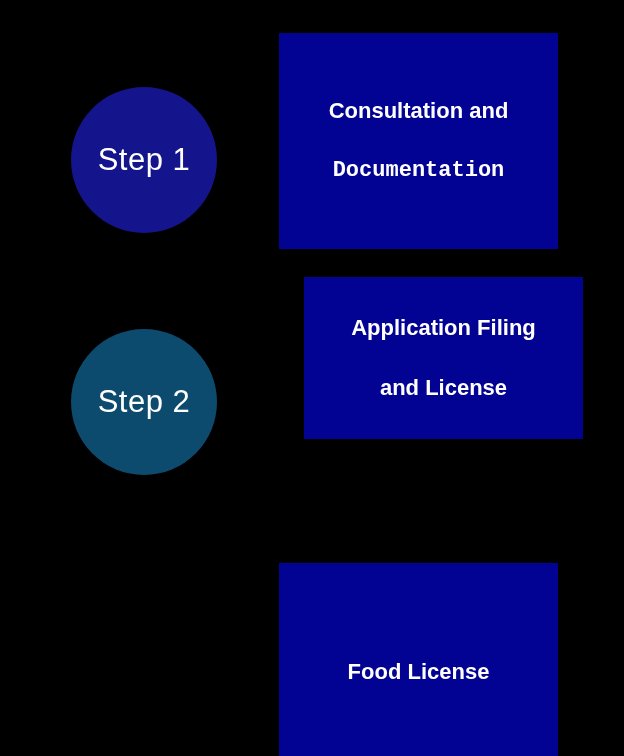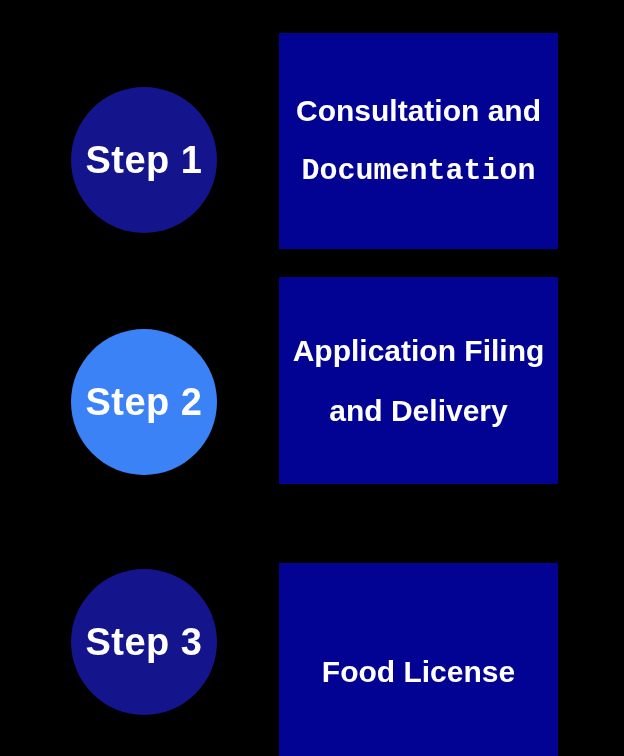--- a/index.html
+++ b/index.html
@@ -24,65 +24,62 @@
     height: 146px;
     border-radius: 50%;
     display: flex;
     align-items: center;
     justify-content: center;
   }
   .badge-1 { top: 87px; }
   .badge-2 { top: 329px; }
   .badge-3 { top: 569px; }
   .badge-label {
-    font-size: 38px;
-    font-weight: 700;
+    font-size: 31px;
+    font-weight: 400;
     letter-spacing: 0.5px;
   }
   .card {
     position: absolute;
     left: 279px;
     width: 279px;
     display: flex;
     flex-direction: column;
     align-items: center;
     justify-content: center;
     text-align: center;
   }
   .card-1 { top: 33px;  height: 216px; }
-  .card-2 { top: 277px; height: 207px; }
+  .card-2 { top: 277px; height: 162px; margin-left: 25px; }
   .card-3 { top: 523px; height: 218px; margin-top: 40px; }
   .card-line {
-    font-size: 30px;
+    font-size: 22px;
     font-weight: 700;
     line-height: 60px;
     white-space: nowrap;
   }
 </style>
 </head>
 <body style="background: rgb(0, 0, 0);">
 
 <div class="stage" style="background: rgb(0, 0, 0);">
 
   <div class="badge badge-1" style="background: rgb(20, 20, 140);">
     <span class="badge-label" style="color: rgb(255, 255, 255);">Step 1</span>
   </div>
   <div class="card card-1" style="background: rgb(2, 2, 147);">
     <span class="card-line" style="color: rgb(255, 255, 255);">Consultation and</span>
     <span class="card-line" style="color: rgb(255, 255, 255); font-family: Liberation Mono, monospace;">Documentation</span>
   </div>
 
-  <div class="badge badge-2" style="background: #3b82f6;">
+  <div class="badge badge-2" style="background: #0c4a6e;">
     <span class="badge-label" style="color: rgb(255, 255, 255);">Step 2</span>
   </div>
   <div class="card card-2" style="background: rgb(2, 2, 147);">
     <span class="card-line" style="color: rgb(255, 255, 255);">Application Filing</span>
-    <span class="card-line" style="color: rgb(255, 255, 255);">and Delivery</span>
+    <span class="card-line" style="color: rgb(255, 255, 255);">and License</span>
   </div>
 
-  <div class="badge badge-3" style="background: rgb(20, 20, 140);">
-    <span class="badge-label" style="color: rgb(255, 255, 255);">Step 3</span>
-  </div>
   <div class="card card-3" style="background: rgb(2, 2, 147);">
     <span class="card-line" style="color: rgb(255, 255, 255);">Food License</span>
   </div>
 
 </div>
 
 </body></html>

